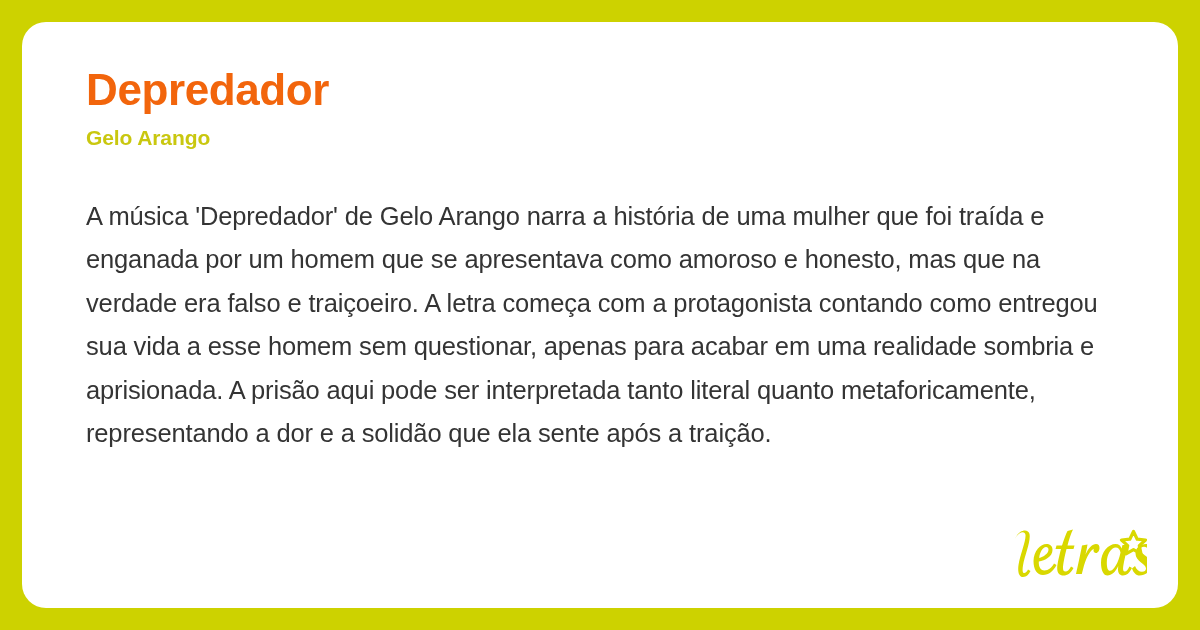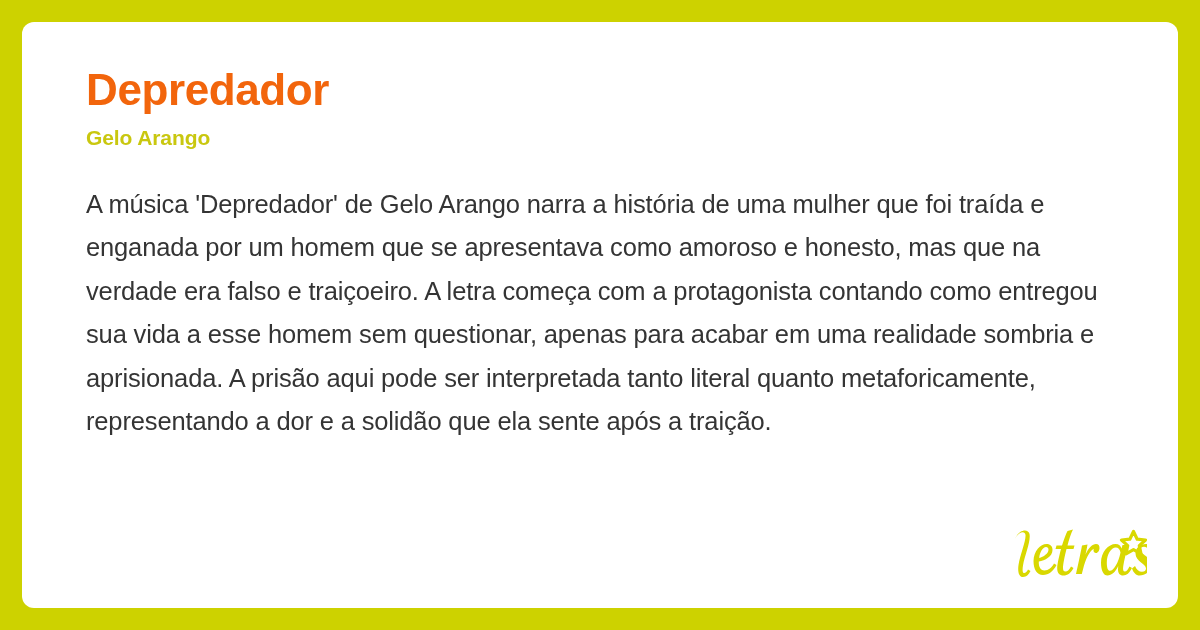--- a/index.html
+++ b/index.html
@@ -16,21 +16,21 @@
     -webkit-font-smoothing: antialiased;
   }
 
   #card {
     position: absolute;
     left: 22px;
     top: 22px;
     width: 1156px;
     height: 586px;
     background: #ffffff;
-    border-radius: 12px;
+    border-radius: 24px;
     overflow: hidden;
   }
 
   #content {
     position: absolute;
     left: 64px;
     top: 44px;
     right: 50px;
   }
 
@@ -45,21 +45,21 @@
   #artist-name {
     margin-top: 12px;
     font-size: 21px;
     font-weight: bold;
     color: #c9c70f;
     letter-spacing: -0.1px;
     line-height: 1.1;
   }
 
   #description {
-    margin-top: 34px;
+    margin-top: 46px;
     font-size: 25.5px;
     line-height: 43.5px;
     color: #343434;
     max-width: 1036px;
     letter-spacing: -0.15px;
   }
 
   #brand-logo {
     position: absolute;
     left: 985px;

